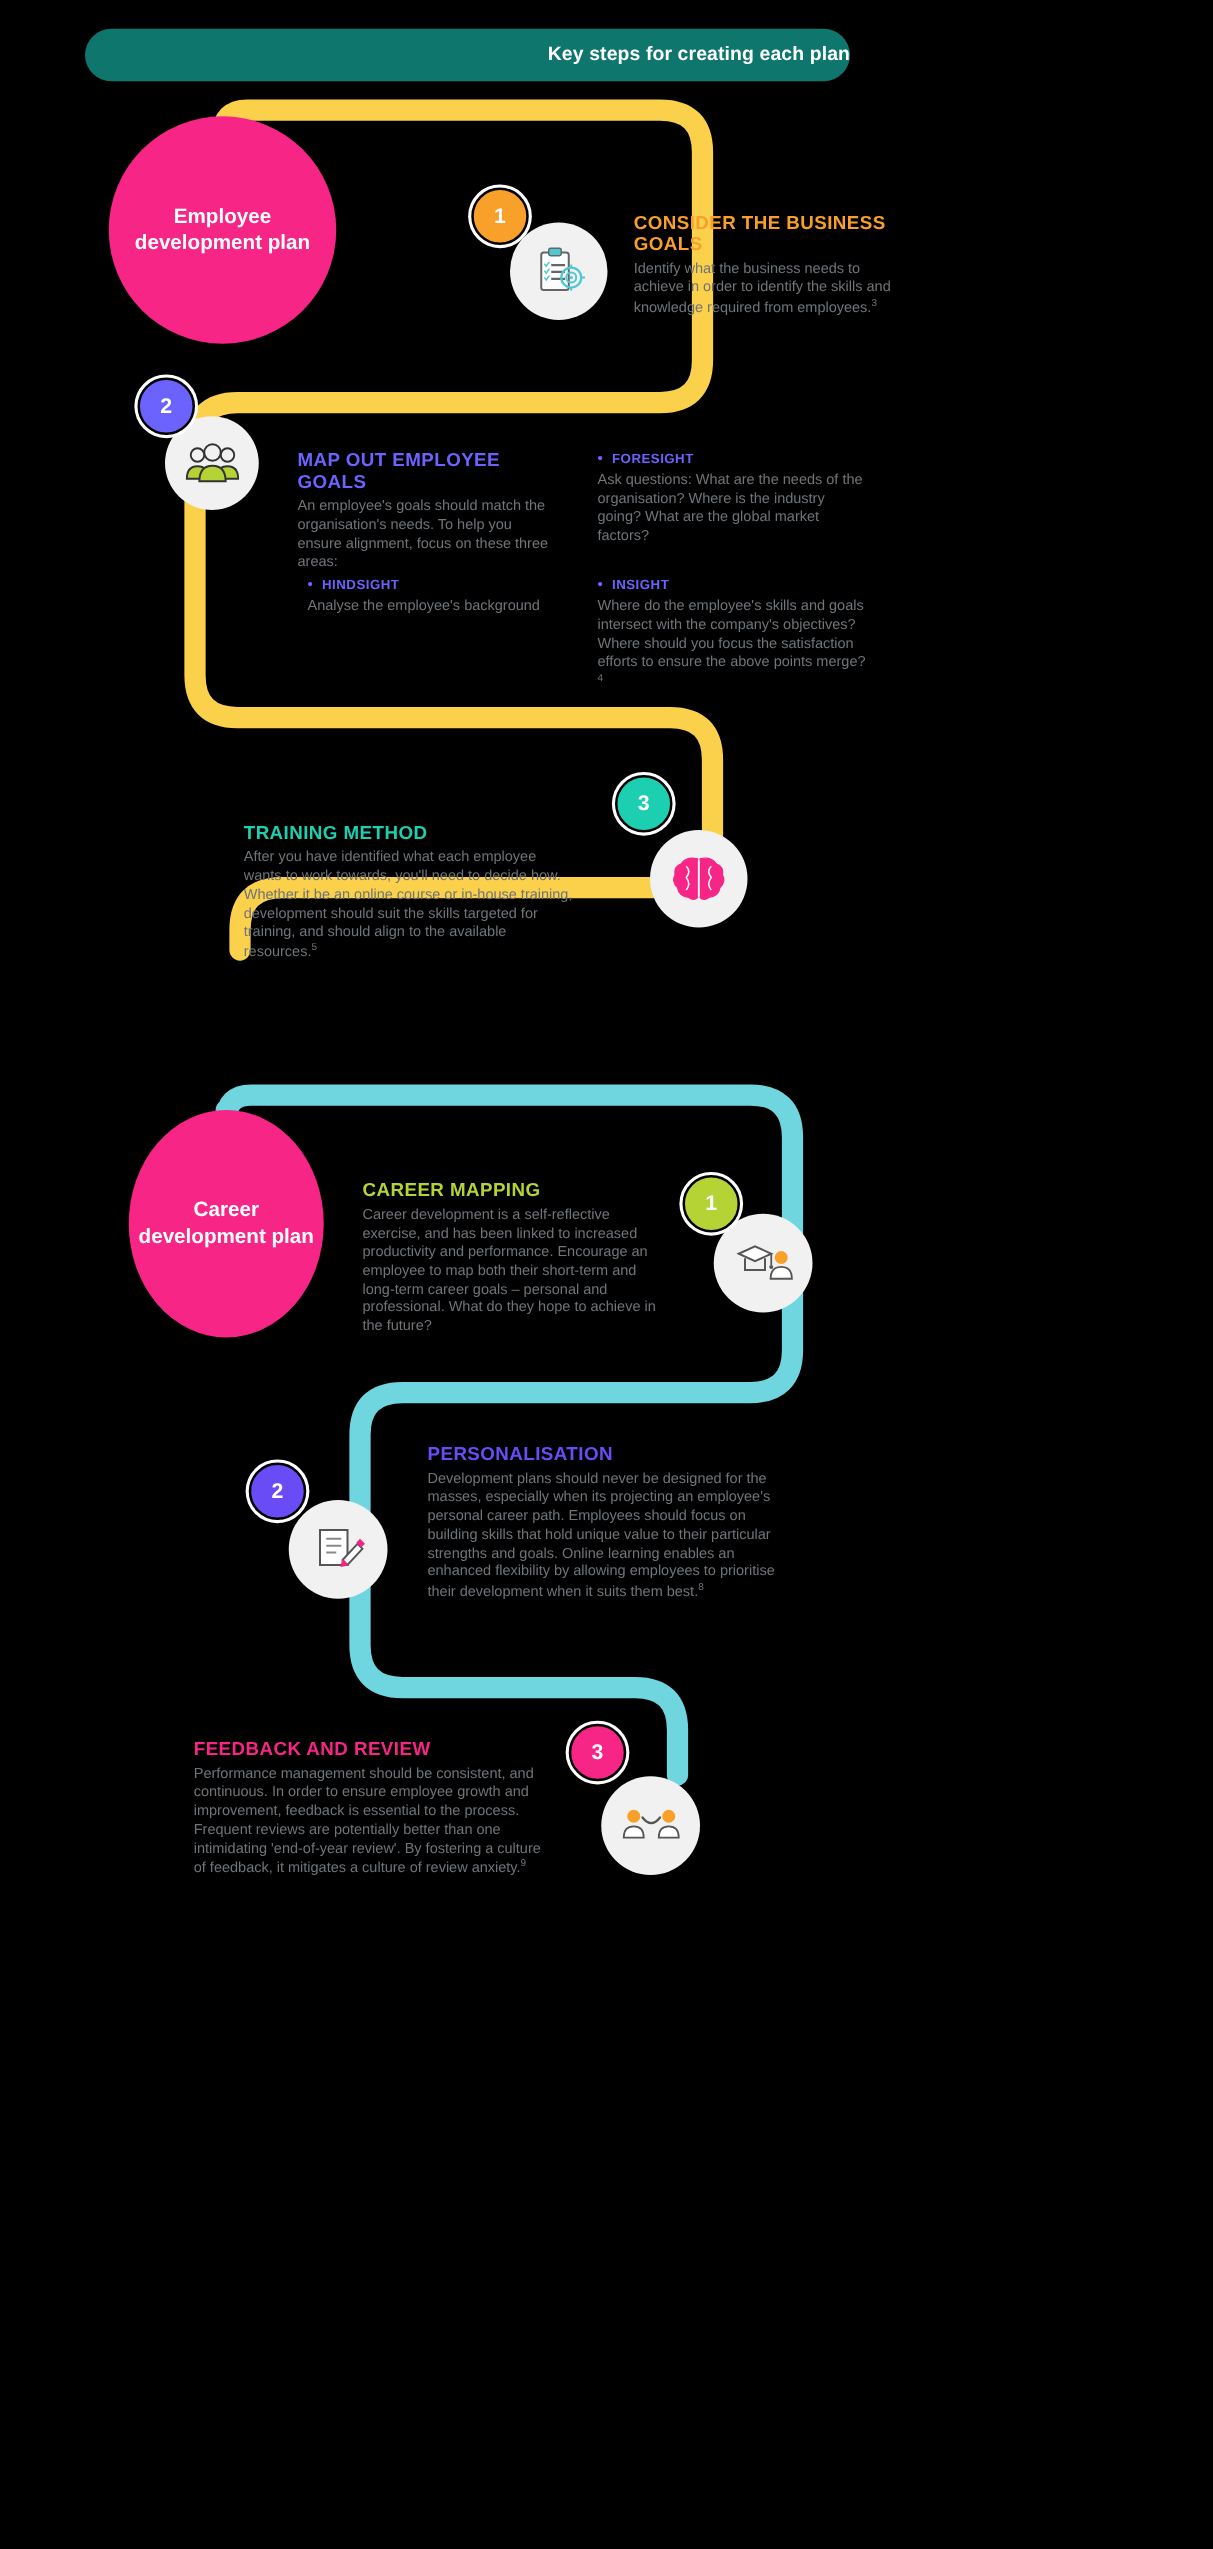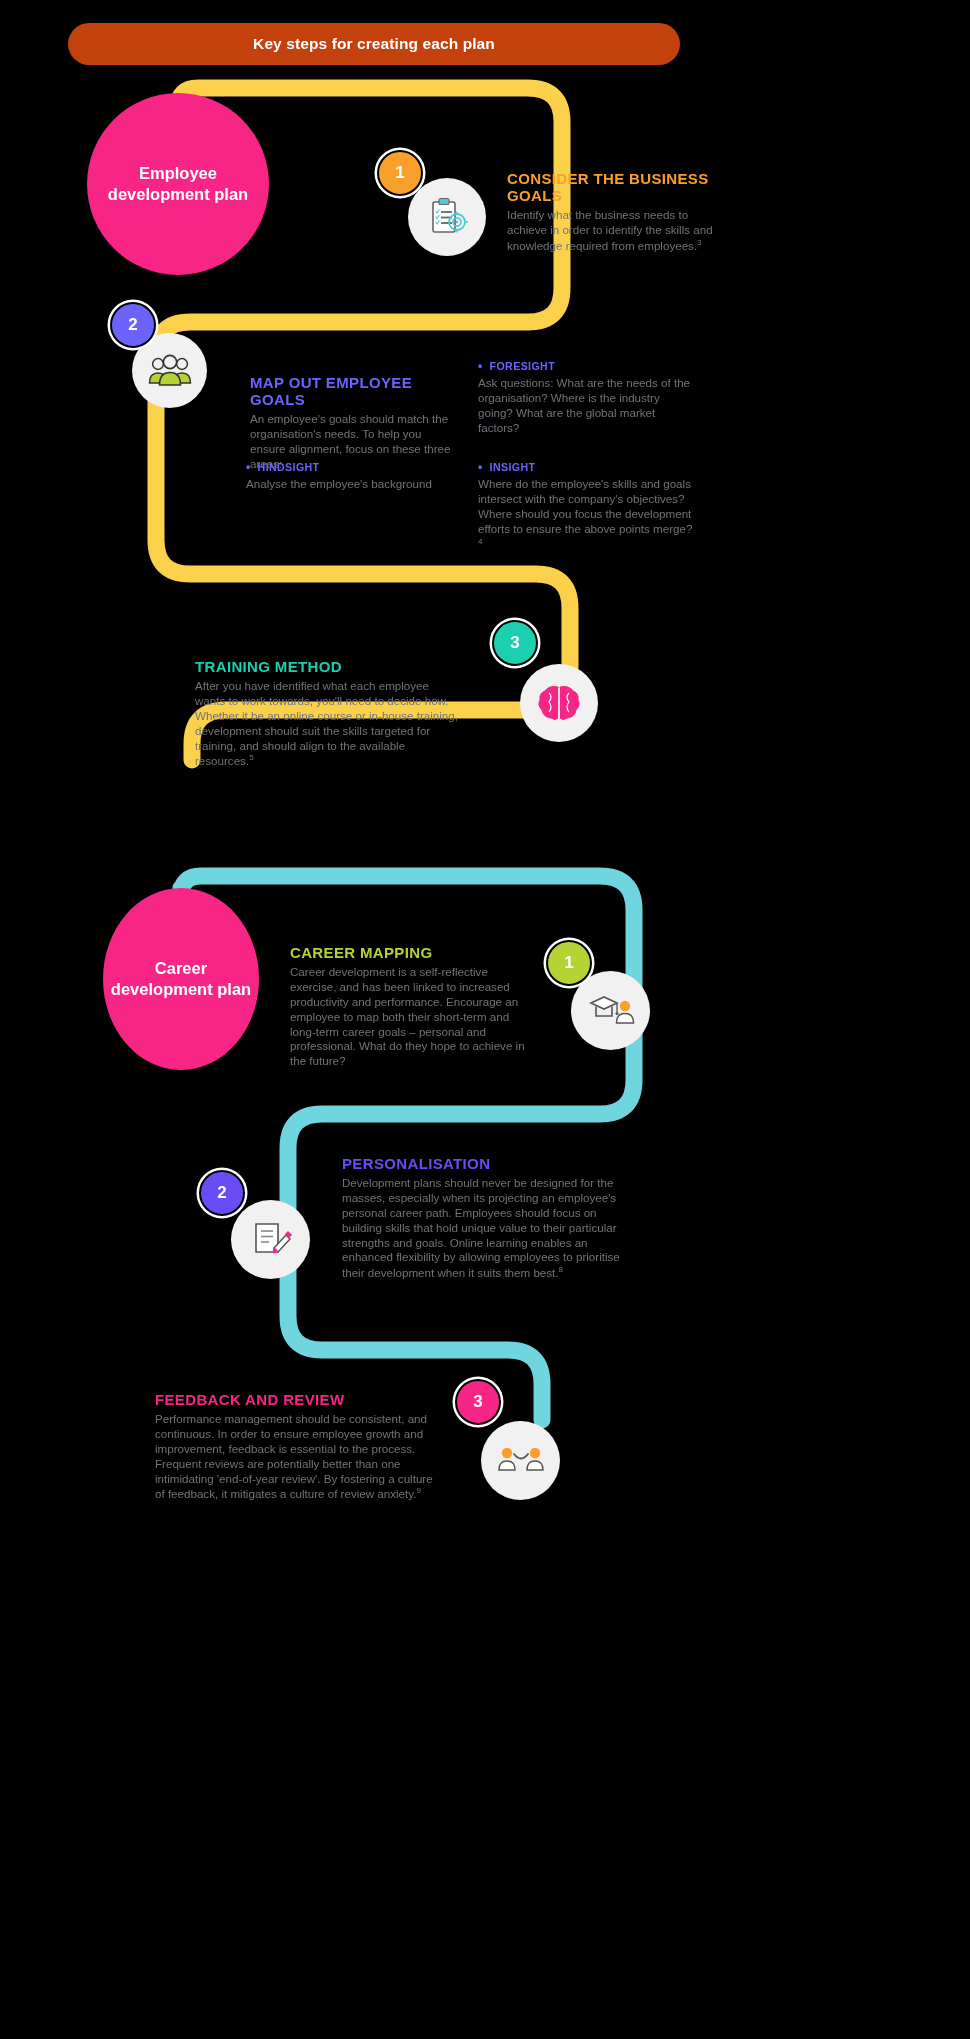--- a/index.html
+++ b/index.html
@@ -8,22 +8,22 @@
     width: 970px; height: 2039px;
     font-family: "Liberation Sans", sans-serif;
     position: relative; overflow: hidden;
   }
   .stage { position: absolute; inset: 0; }
 
   
   .title-pill {
     position: absolute; left: 68px; top: 23px;
     width: 612px; height: 42px;
-    background: #c2410c; border-radius: 21px;
-    display: flex; align-items: center; justify-content: center;
+    background: #0f766e; border-radius: 21px;
+    display: flex; align-items: center; justify-content: flex-end;
   }
   .title-pill span {
     color: #fff; font-size: 15.5px; font-weight: bold;
     letter-spacing: .1px;
   }
 
   
   svg.paths { position: absolute; left: 0; top: 0; width: 970px; height: 2039px; }
 
   
@@ -176,21 +176,21 @@
       <circle cx="35" cy="14" r="5.4" fill="#f1f1f1" stroke="#333" stroke-width="1.5"></circle>
       <path d="M26.5 33 Q26.5 23 35 23 Q43.5 23 43.5 33 Z" fill="#b5d334" stroke="#333" stroke-width="1.5"></path>
       <circle cx="23" cy="12" r="6.6" fill="#f1f1f1" stroke="#333" stroke-width="1.6"></circle>
       <path d="M12.5 35 Q12.5 22.5 23 22.5 Q33.5 22.5 33.5 35 Z" fill="#b5d334" stroke="#333" stroke-width="1.6"></path>
     </svg>
   </div>
   <div class="step-num" style="left:110px; top:302px; width:46px; height:46px; background:#6c63ff;">
     <span>2</span>
   </div>
 
-  <div class="tb" style="left:250px; top:360px; width:208px;margin-top:14px;">
+  <div class="tb" style="left:238px; top:360px; width:208px;">
     <h3 class="c-indigo">MAP OUT EMPLOYEE GOALS</h3>
     <p>An employee's goals should match the organisation's needs. To help you ensure alignment, focus on these three areas:</p>
   </div>
 
   <div class="tb" style="left:246px; top:461px; width:215px;">
     <div class="sub-head c-indigo">
       <span class="dot">•</span>
       <span>HINDSIGHT</span>
     </div>
     <p style="padding-left:0;">Analyse the employee's background</p>
@@ -202,21 +202,21 @@
       <span>FORESIGHT</span>
     </div>
     <p>Ask questions: What are the needs of the organisation? Where is the industry going? What are the global market factors?</p>
   </div>
 
   <div class="tb" style="left:478px; top:461px; width:218px;">
     <div class="sub-head c-indigo">
       <span class="dot">•</span>
       <span>INSIGHT</span>
     </div>
-    <p><span>Where do the employee's skills and goals intersect with the company's objectives? Where should you focus the development efforts to ensure the above points merge?</span><sup>4</sup></p>
+    <p><span>Where do the employee's skills and goals intersect with the company's objectives? Where should you focus the satisfaction efforts to ensure the above points merge?</span><sup>4</sup></p>
   </div>
 
   <div class="icon-circle" style="left:520px; top:664px; width:78px; height:78px;">
     <svg width="48" height="44" viewBox="0 0 48 44">
       <path d="M23 6 Q14 4 10 10 Q4 12 5 19 Q2 24 7 29 Q8 36 16 37 Q20 40 23 37 Z" fill="#f72585" stroke="#f72585" stroke-width="1"></path>
       <path d="M25 6 Q34 4 38 10 Q44 12 43 19 Q46 24 41 29 Q40 36 32 37 Q28 40 25 37 Z" fill="#f72585" stroke="#f72585" stroke-width="1"></path>
       <path d="M24 7 L24 37" stroke="#fff" stroke-width="1.4"></path>
       <path d="M14 12 Q18 16 14 21 Q18 26 14 31" fill="none" stroke="#fff" stroke-width="1.2"></path>
       <path d="M34 12 Q30 16 34 21 Q30 26 34 31" fill="none" stroke="#fff" stroke-width="1.2"></path>
     </svg>

